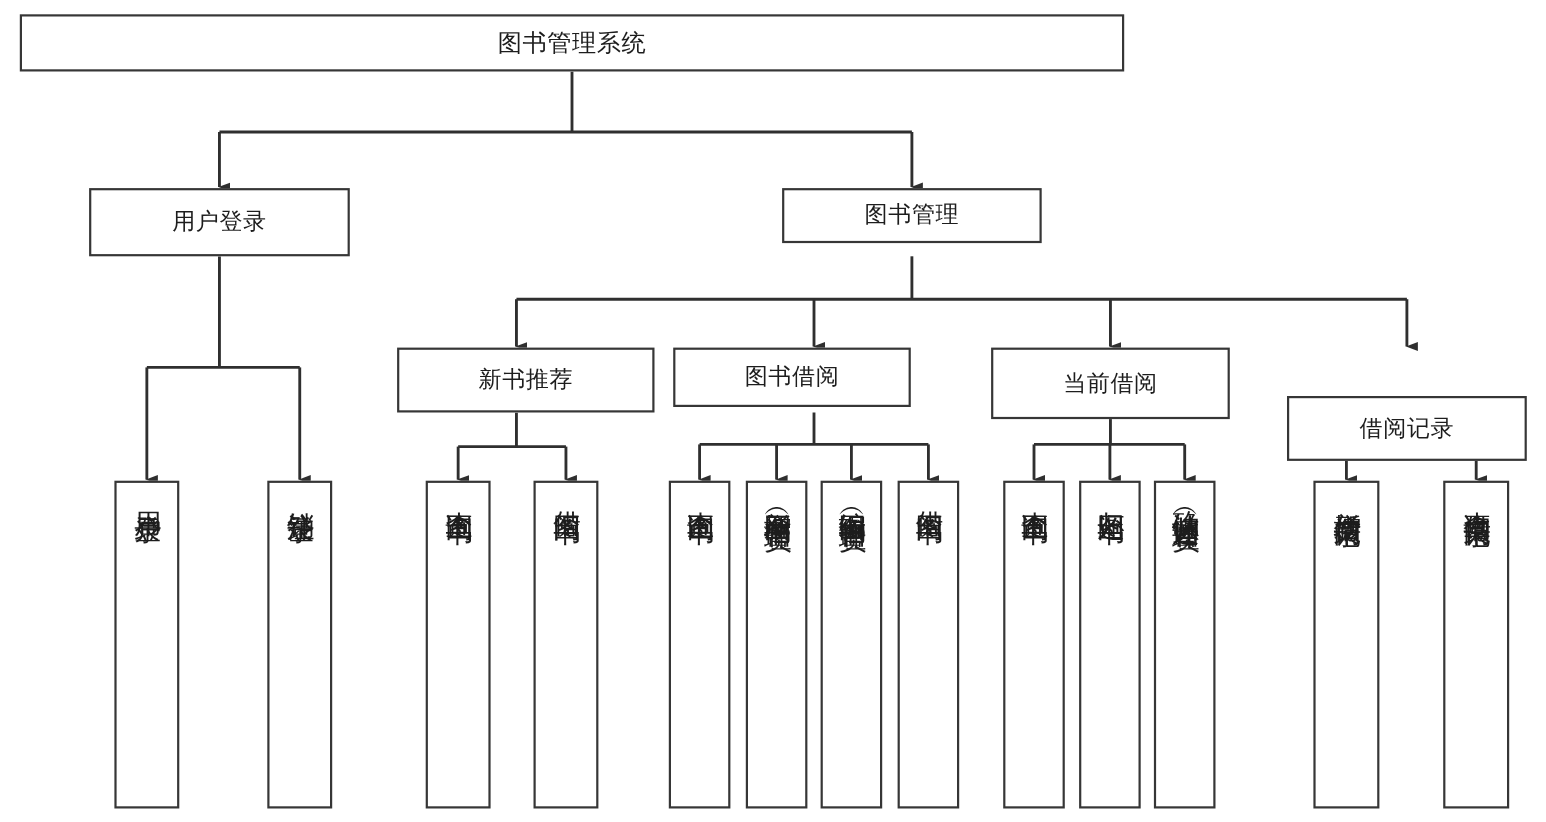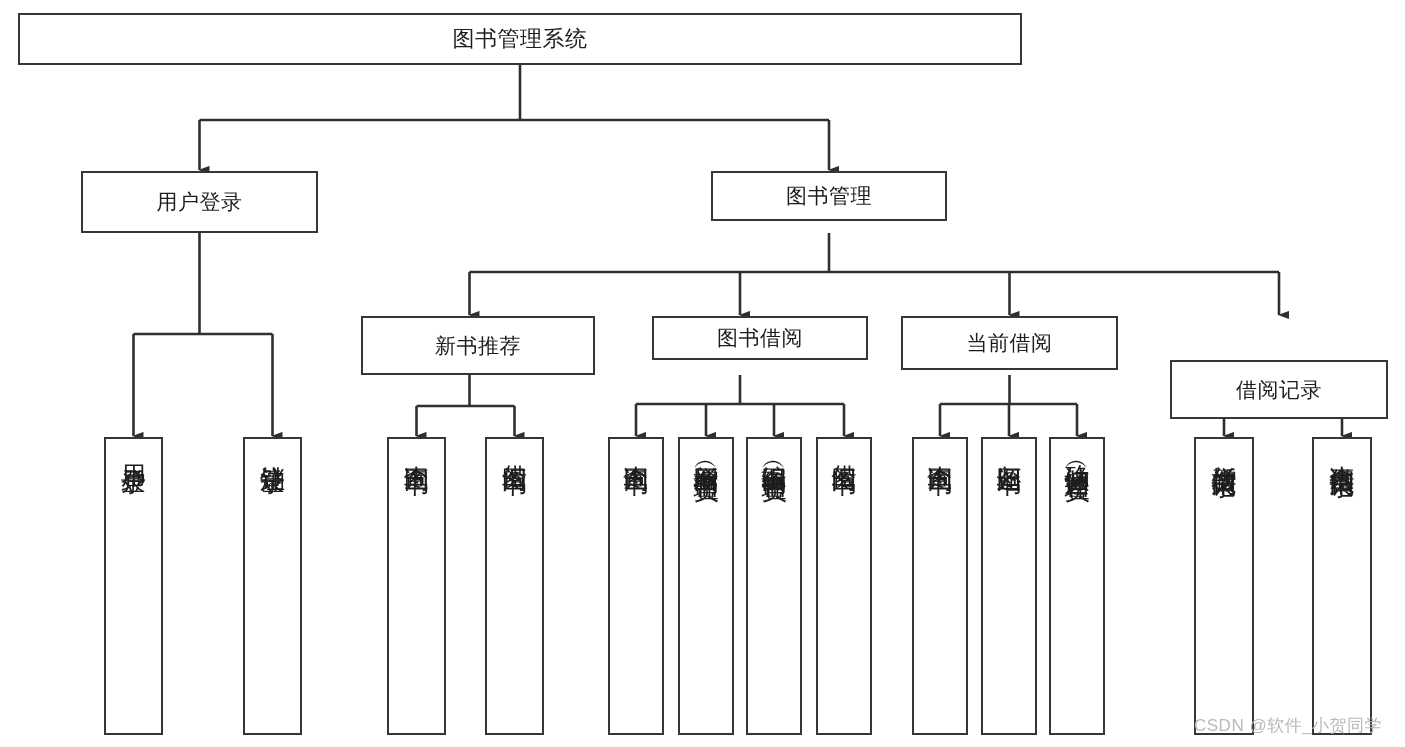--- a/index.html
+++ b/index.html
@@ -128,24 +128,24 @@
       </div>
       <div class="node h" style="left: 81px; top: 171px; width: 237px; height: 62px;">
         <span class="label">用户登录</span>
       </div>
       <div class="node h" style="left: 711px; top: 171px; width: 236px; height: 50px;">
         <span class="label">图书管理</span>
       </div>
       <div class="node h" style="left: 361px; top: 316px; width: 234px; height: 59px;">
         <span class="label">新书推荐</span>
       </div>
-      <div class="node h" style="left: 652px; top: 316px; width: 216px; height: 44px;">
+      <div class="node h" style="left: 612px; top: 316px; width: 216px; height: 54px;">
         <span class="label">图书借阅</span>
       </div>
-      <div class="node h" style="left: 901px; top: 316px; width: 217px; height: 54px;">
+      <div class="node h" style="left: 901px; top: 316px; width: 217px; height: 65px;">
         <span class="label">当前借阅</span>
       </div>
       <div class="node h" style="left: 1170px; top: 316px; width: 218px; height: 59px; margin-top: 44px;">
         <span class="label">借阅记录</span>
       </div>
       <div class="node v" style="left: 104px; top: 437px; width: 59px; height: 298px;">
         <span class="label">用户登录</span>
       </div>
       <div class="node v" style="left: 243px; top: 437px; width: 59px; height: 298px;">
         <span class="label">注销登录</span>
@@ -178,14 +178,13 @@
         <span class="label">确认归还（管理员）</span>
       </div>
       <div class="node v" style="left: 1194px; top: 437px; width: 60px; height: 298px;">
         <span class="label">新增借阅记录</span>
       </div>
       <div class="node v" style="left: 1312px; top: 437px; width: 60px; height: 298px;">
         <span class="label">查询借阅记录</span>
       </div>
     </div>
 
-  <div class="watermark" style="left:1194px; top:714px;">CSDN @软件_小贺同学</div>
 </div>
 
 </body></html>

